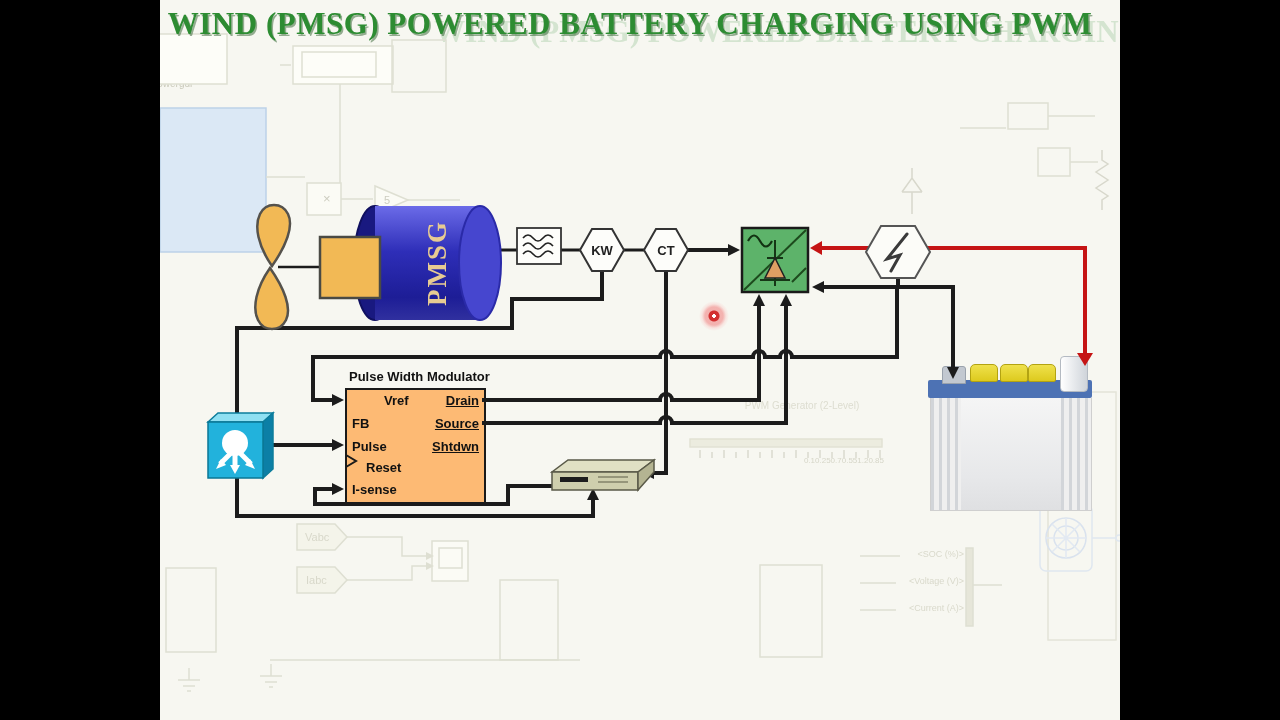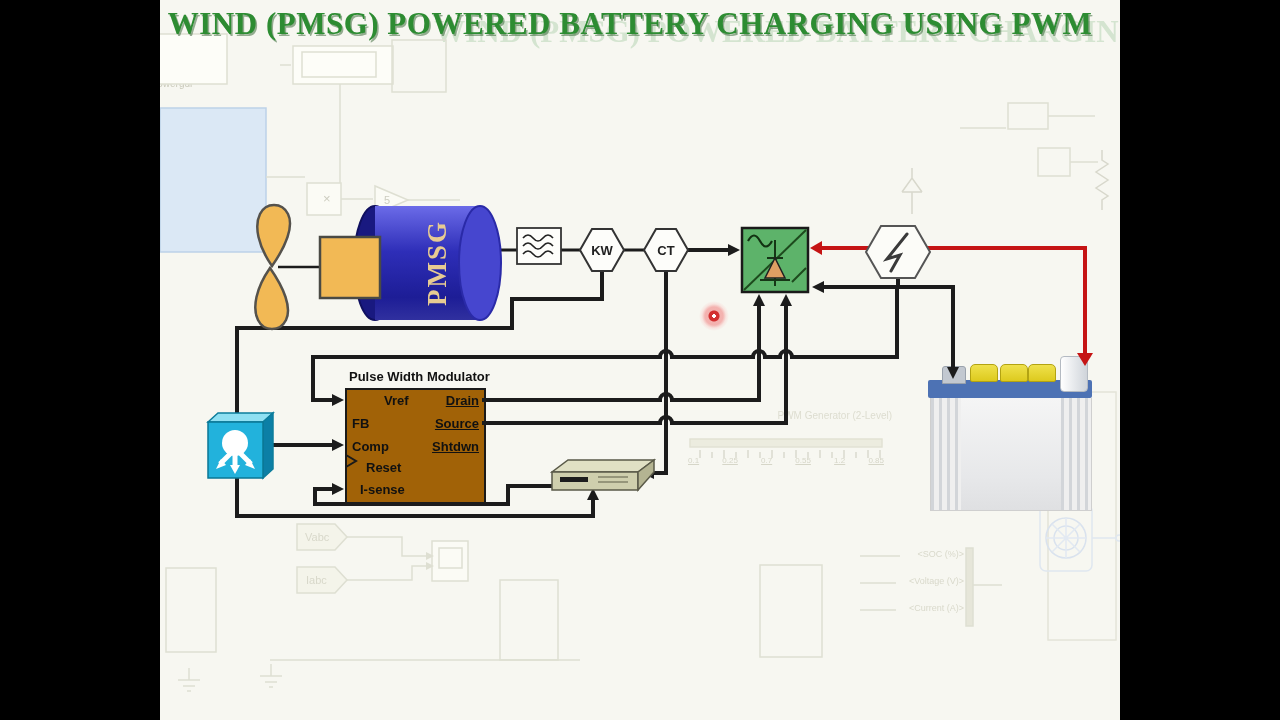--- a/index.html
+++ b/index.html
@@ -10,21 +10,21 @@
   
   .title-line{position:absolute;left:0;width:940px;text-align:center;z-index:2;
     font-family:"Liberation Serif",serif;font-weight:bold;font-size:31px;color:#2d8c32;
     text-shadow:1.5px 1.5px 0 rgba(25,80,25,.45);letter-spacing:.5px;}
   .title-ghost{position:absolute;left:255px;top:14px;width:940px;text-align:center;z-index:1;
     font-family:"Liberation Serif",serif;font-weight:bold;font-size:31px;color:#2d8c32;opacity:.17;}
   
   .bgtxt{position:absolute;z-index:1;color:#c9c9ba;}
   .bgblue{color:#c0b49b;}
   
-  #pwm-block{position:absolute;left:185px;top:388px;width:137px;height:112px;background:#a16207;
+  #pwm-block{position:absolute;left:185px;top:388px;width:137px;height:112px;background:#fdba74;
     border:2px solid #1a1a1a;z-index:2;font-weight:bold;font-size:13px;color:#111;}
   #pwm-title{position:absolute;left:2px;top:-21px;width:170px;font-weight:bold;font-size:13px;color:#111;}
   .port-l{position:absolute;left:5px;}
   .port-r{position:absolute;right:5px;text-align:right;text-decoration:underline;}
   
   #battery{position:absolute;left:766px;top:356px;width:170px;height:156px;z-index:2;}
   #bat-body{position:absolute;left:4px;top:42px;width:160px;height:112px;
     background:linear-gradient(180deg,#f5f5f5,#e7e8ea 70%,#dfe0e2);border:1px solid #cfcfcf;border-top:none;}
   .bat-ridge{position:absolute;top:0;width:30px;height:112px;
     background:repeating-linear-gradient(90deg,#d2d5d9 0 3px,#efefef 3px 8px);}
@@ -35,22 +35,22 @@
     border:1px solid #9aa2ac;border-radius:3px 3px 0 0;}
   #bat-term-r{position:absolute;left:134px;top:0;width:26px;height:34px;
     background:linear-gradient(90deg,#ffffff,#cfd4da);border:1px solid #b4bac2;border-radius:4px;}
   
   #click-glow{position:absolute;left:539px;top:301px;width:30px;height:30px;z-index:4;border-radius:50%;
     background:radial-gradient(circle,#ffffff 0 2px,#d33030 2px 5px,rgba(240,110,110,.5) 6px 9px,
                rgba(250,160,160,.22) 12px,rgba(250,160,160,0) 15px);}
   svg{position:absolute;left:0;top:0;}
   #main-svg{z-index:3;pointer-events:none;}
   #bg-svg{z-index:1;}
-  .tick-row{position:absolute;left:528px;top:456px;width:196px;display:flex;justify-content:space-between;
-    font-size:8px;color:#d6d6c8;z-index:1;text-decoration:underline;}
+  .tick-row{position:absolute;left:528px;top:456px;width:196px;display:flex;justify-content:flex-end;
+    font-size:8px;color:#d6d6c8;z-index:1;}
 </style>
 </head>
 <body>
 
 <div id="frame">
   <div class="abs" style="left:0;top:0;width:160px;height:720px;background:#000;z-index:5;"></div>
   <div class="abs" style="left:1120px;top:0;width:160px;height:720px;background:#000;z-index:5;"></div>
 
   <div id="stage">
 
@@ -60,21 +60,21 @@
     <div class="bgtxt" style="left:-22px;top:40px;width:80px;font-size:9px;text-align:center;line-height:11px;">
       <span>Discrete</span><br>
       <span>e-06 s.</span>
     </div>
     <div class="bgtxt" style="left:-28px;top:78px;width:80px;font-size:10px;text-align:center;">powergui</div>
     <div class="bgtxt" style="left:150px;top:55px;width:60px;font-size:11px;text-align:right;font-style:italic;color:#bfbfb4;">-9.777</div>
     <div class="bgtxt bgblue" style="left:-46px;top:124px;width:110px;font-size:10px;opacity:.75;">Generator speed (pu)</div>
     <div class="bgtxt bgblue" style="left:-42px;top:170px;width:100px;font-size:10px;opacity:.75;">Pitch angle (deg)</div>
     <div class="bgtxt bgblue" style="left:-56px;top:216px;width:100px;font-size:10px;opacity:.75;">Wind speed (m/s)</div>
     <div class="bgtxt bgblue" style="left:64px;top:170px;width:50px;font-size:9px;opacity:.7;">Tm (pu)</div>
-    <div class="bgtxt" style="left:552px;top:400px;width:180px;font-size:10px;text-align:right;color:#ddddd0;margin-top:10px;">PWM Generator (2-Level)</div>
+    <div class="bgtxt" style="left:552px;top:400px;width:180px;font-size:10px;text-align:center;color:#ddddd0;">PWM Generator (2-Level)</div>
     <div class="tick-row">
       <span>0.1</span>
       <span>0.25</span>
       <span>0.7</span>
       <span>0.55</span>
       <span>1.2</span>
       <span>0.85</span>
     </div>
     <div class="bgtxt" style="left:724px;top:549px;width:80px;font-size:9px;text-align:right;color:#d9d9cb;">&lt;SOC (%)&gt;</div>
     <div class="bgtxt" style="left:716px;top:576px;width:88px;font-size:9px;text-align:right;color:#d9d9cb;">&lt;Voltage (V)&gt;</div>
@@ -128,23 +128,23 @@
         <text x="224" y="204" font-size="11" fill="#cdcdc0">5</text>
         <text x="145" y="541" font-size="11" fill="#d8d8ca">Vabc</text>
         <text x="146" y="584" font-size="11" fill="#d8d8ca">Iabc</text>
       </g>
     </svg>
 
     <div id="pwm-block">
       <div id="pwm-title">Pulse Width Modulator</div>
       <div class="port-l" style="top:3px;margin-left:32px;">Vref</div>
       <div class="port-l" style="top:26px;">FB</div>
-      <div class="port-l" style="top:49px;">Comp</div>
+      <div class="port-l" style="top:49px;">Pulse</div>
       <div class="port-l" style="top:70px;margin-left:14px;">Reset</div>
-      <div class="port-l" style="top:92px;margin-left:8px;">I-sense</div>
+      <div class="port-l" style="top:92px;">I-sense</div>
       <div class="port-r" style="top:3px;">Drain</div>
       <div class="port-r" style="top:26px;">Source</div>
       <div class="port-r" style="top:49px;">Shtdwn</div>
     </div>
 
     <div id="battery">
       <div id="bat-body">
         <div class="bat-ridge" style="left:0;"></div>
         <div class="bat-ridge" style="left:130px;"></div>
       </div>

